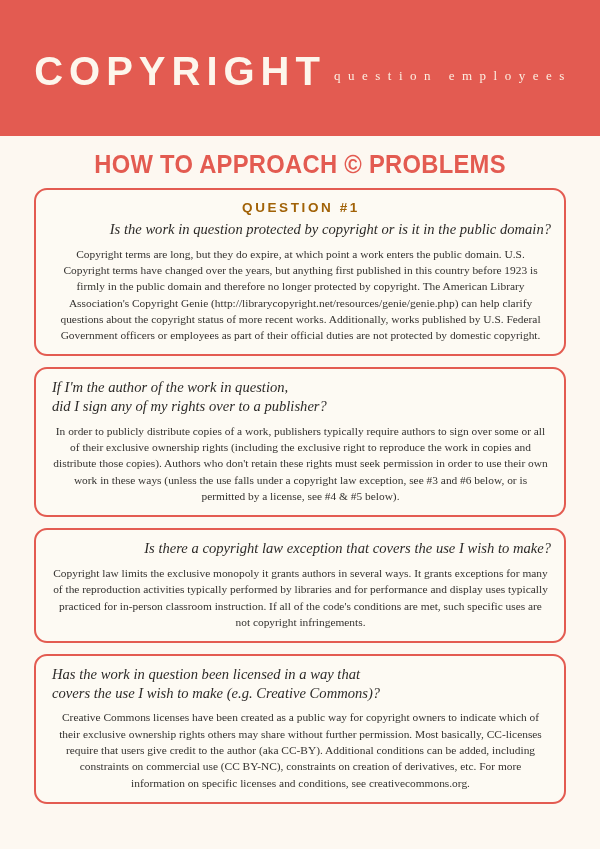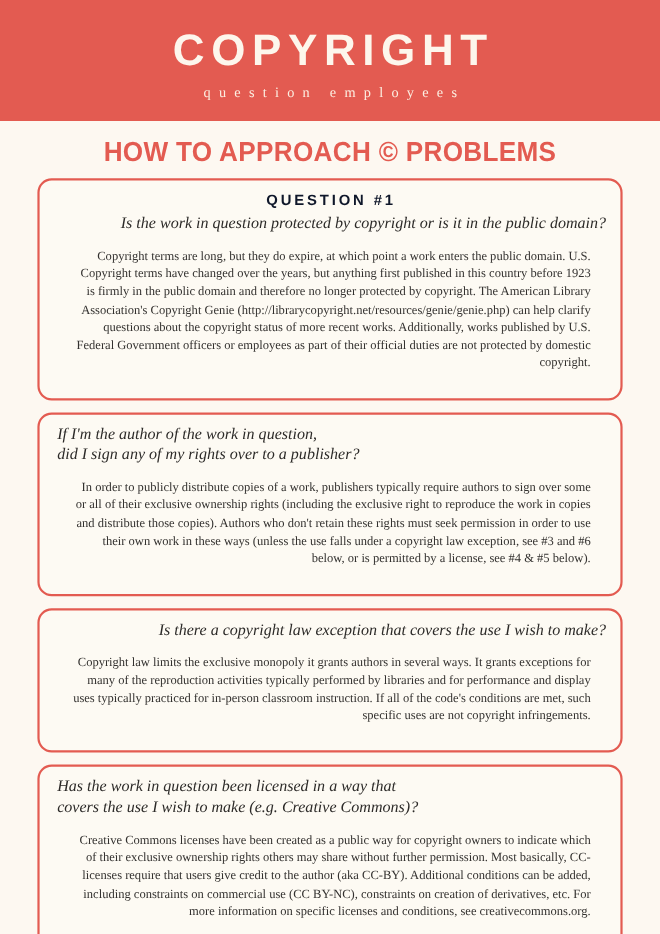--- a/index.html
+++ b/index.html
@@ -17,24 +17,24 @@
     width: 600px;
     height: 849px;
     position: relative;
     background: #FDF8F1;
     box-sizing: border-box;
   }
 
   
   .header {
     width: 100%;
-    height: 110px;
+    height: 136px;
     background: #E35B51;
     display: flex;
-    flex-direction: column;
+    flex-direction: row;
     align-items: center;
     justify-content: center;
     box-sizing: border-box;
     padding-top: 6px;
   }
   .header-title {
     color: #FDF6EC;
     font-family: "Liberation Sans", sans-serif;
     font-weight: bold;
     font-size: 40px;
@@ -74,21 +74,21 @@
   }
   .card {
     border: 2.4px solid #E35B51;
     border-radius: 13px;
     background: #FDFAF3;
     box-sizing: border-box;
     padding: 9px 13px 11px 13px;
     margin-bottom: 11px;
   }
   .card-label {
-    color: #0f172a;
+    color: #a16207;
     font-family: "Liberation Sans", sans-serif;
     font-weight: bold;
     font-size: 13.5px;
     letter-spacing: 2.6px;
     text-align: center;
     margin: 1px 0 5px 0;
     padding-left: 2px;
   }
   .card-question {
     color: #2C2A28;
@@ -103,22 +103,22 @@
   }
   .card-question.left {
     text-align: left;
     padding-left: 3px;
   }
   .card-body {
     color: #33312F;
     font-family: "Liberation Serif", serif;
     font-size: 11.4px;
     line-height: 1.43;
-    text-align: right;
-    margin: 12px;
+    text-align: center;
+    margin: 0;
     padding: 0 2px 0 3px;
   }
 </style>
 </head>
 <body>
 
 <div class="page">
 
   <div class="header">
     <div class="header-title">COPYRIGHT</div>

